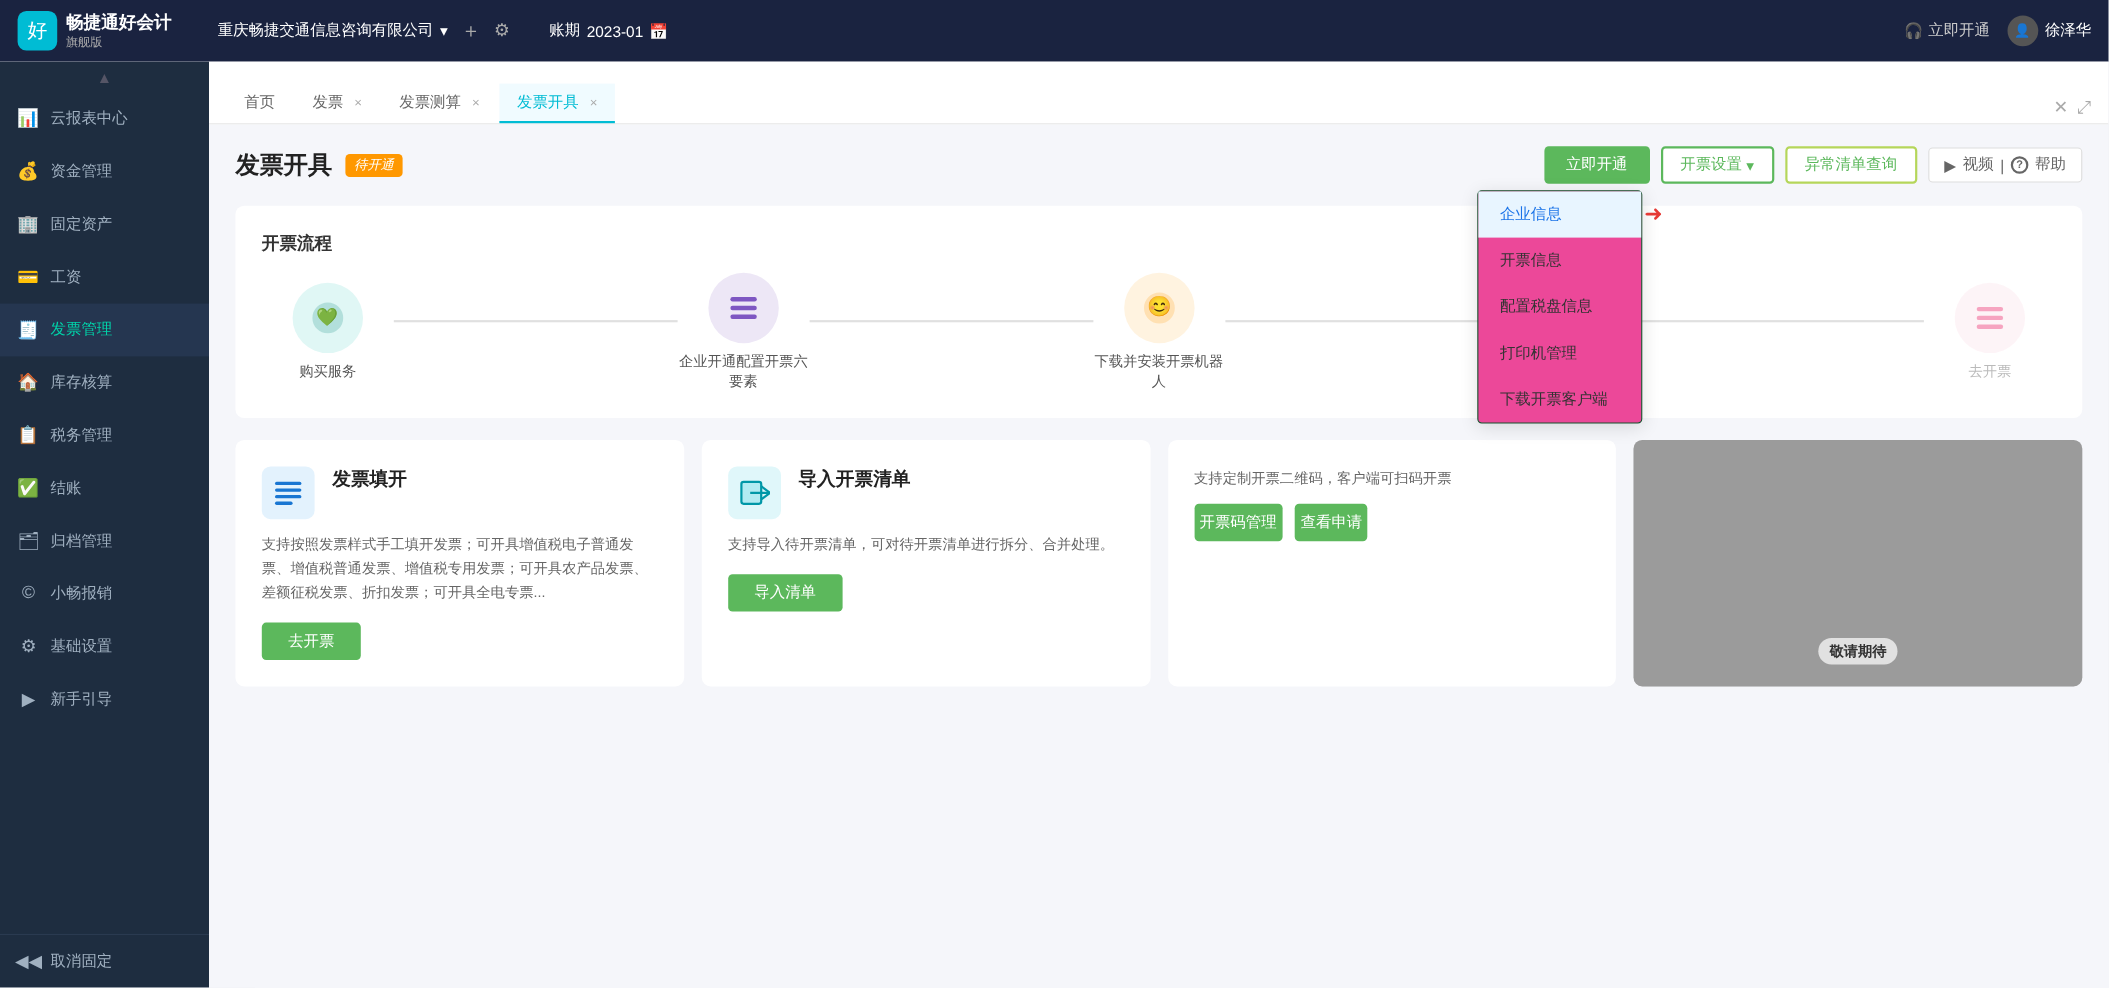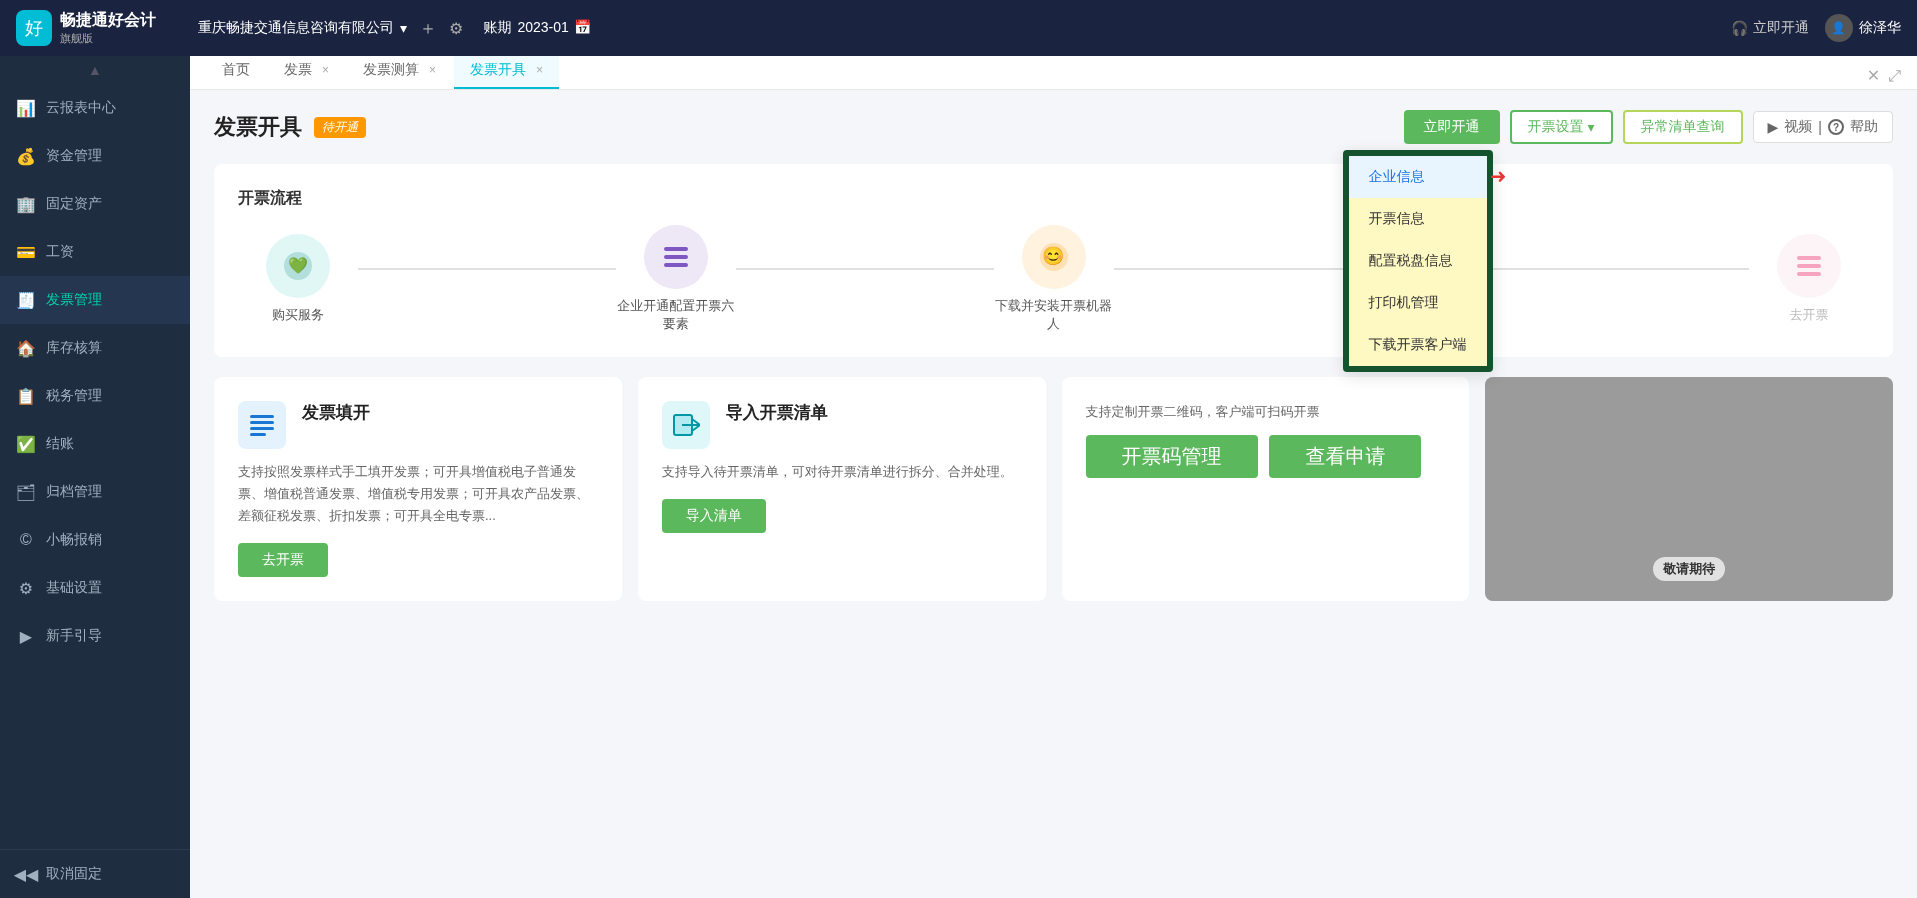--- a/index.html
+++ b/index.html
@@ -4,30 +4,30 @@
   <style>
     * { box-sizing: border-box; margin: 0; padding: 0; }
     body { font-family: "Microsoft YaHei", "PingFang SC", sans-serif; font-size: 14px; background: #f0f2f5; overflow: hidden; }
 
     
     .app-wrapper { display: flex; flex-direction: column; height: 898px; width: 1917px; }
     .top-bar { height: 56px; background: #1a2340; display: flex; align-items: center; padding: 0 16px; gap: 12px; flex-shrink: 0; }
     .main-area { display: flex; flex: 1; overflow: hidden; }
     .sidebar { width: 190px; background: #1e2d40; display: flex; flex-direction: column; flex-shrink: 0; overflow-y: auto; }
     .content-area { flex: 1; display: flex; flex-direction: column; overflow: hidden; background: #f5f6fa; }
-    .tab-bar { height: 34px; background: #fff; display: flex; align-items: flex-end; padding: 0 16px; border-bottom: 1px solid #e8e8e8; flex-shrink: 0; }
+    .tab-bar { height: 57px; background: #fff; display: flex; align-items: flex-end; padding: 0 16px; border-bottom: 1px solid #e8e8e8; flex-shrink: 0; }
     .page-content { flex: 1; overflow-y: auto; padding: 20px 24px; position: relative; }
 
     
     .logo-area { display: flex; align-items: center; gap: 8px; width: 170px; flex-shrink: 0; }
     .logo-icon { width: 36px; height: 36px; background: #00bcd4; border-radius: 8px; display: flex; align-items: center; justify-content: center; color: white; font-size: 18px; }
     .logo-text { color: white; font-size: 16px; font-weight: bold; }
     .logo-badge { color: #aaa; font-size: 11px; }
     .company-selector { display: flex; align-items: center; gap: 6px; color: white; cursor: pointer; }
-    .period-info { display: flex; align-items: flex-start; gap: 6px; color: white; margin-left: 8px; }
+    .period-info { display: flex; align-items: flex-end; gap: 6px; color: white; margin-left: 24px; }
     .top-bar-right { margin-left: auto; display: flex; align-items: center; gap: 16px; }
     .support-btn { color: #ccc; display: flex; align-items: center; gap: 4px; cursor: pointer; }
     .user-info { color: white; display: flex; align-items: center; gap: 6px; cursor: pointer; }
     .user-avatar { width: 28px; height: 28px; border-radius: 50%; background: #555; display: flex; align-items: center; justify-content: center; color: white; font-size: 12px; }
     .settings-icon { color: #aaa; cursor: pointer; font-size: 16px; }
     .add-icon { color: #aaa; cursor: pointer; font-size: 18px; }
 
     
     .sidebar-item { display: flex; align-items: center; gap: 10px; padding: 14px 16px; color: #a0b0c0; cursor: pointer; transition: all 0.2s; }
     .sidebar-item.active { background: #253650; color: #00d4aa; }
@@ -47,21 +47,21 @@
     .page-title-area { display: flex; align-items: center; gap: 12px; }
     .page-title { font-size: 22px; font-weight: bold; color: #222; }
     .status-badge { background: #ff9800; color: white; padding: 2px 8px; border-radius: 4px; font-size: 12px; font-style: italic; }
     .header-actions { display: flex; align-items: center; gap: 10px; position: relative; }
     .btn-primary { background: #5cb85c; color: white; border: none; padding: 8px 20px; border-radius: 4px; cursor: pointer; font-size: 14px; }
     .btn-outline { background: white; color: #5cb85c; border: 2px solid #5cb85c; padding: 6px 16px; border-radius: 4px; cursor: pointer; font-size: 14px; display: flex; align-items: center; gap: 4px; }
     .btn-outline-gray { background: white; color: #5cb85c; border: 2px solid #b5d65a; padding: 6px 16px; border-radius: 4px; cursor: pointer; font-size: 14px; }
     .btn-help { background: white; color: #666; border: 1px solid #ddd; padding: 6px 14px; border-radius: 4px; cursor: pointer; font-size: 14px; display: flex; align-items: center; gap: 6px; }
 
     
-    .dropdown-menu { position: absolute; top: 40px; right: 120px; background: #fef9c3; border: 6px solid #14532d; border-radius: 4px; box-shadow: 0 4px 16px rgba(0,0,0,0.12); z-index: 100; min-width: 150px; }
+    .dropdown-menu { position: absolute; top: 40px; right: 120px; background: #ec4899; border: 1px solid #14532d; border-radius: 4px; box-shadow: 0 4px 16px rgba(0,0,0,0.12); z-index: 100; min-width: 150px; }
     .dropdown-item { padding: 12px 20px; cursor: pointer; color: #333; font-size: 14px; }
     .dropdown-item.highlighted { background: #e8f5ff; color: #1a73e8; }
 
     
     .section-title { font-size: 16px; font-weight: bold; color: #333; margin-bottom: 16px; }
     .flow-section { background: white; border-radius: 8px; padding: 24px; margin-bottom: 20px; }
     .flow-items { display: flex; align-items: center; gap: 0; }
     .flow-item { display: flex; flex-direction: column; align-items: center; gap: 8px; min-width: 120px; }
     .flow-icon { width: 64px; height: 64px; border-radius: 50%; display: flex; align-items: center; justify-content: center; font-size: 28px; position: relative; }
     .flow-icon.teal { background: #e0f7f5; color: #26a69a; }
@@ -77,21 +77,21 @@
     .method-card { background: white; border-radius: 8px; padding: 24px; display: flex; flex-direction: column; gap: 12px; }
     .method-card.gray-overlay { position: relative; overflow: hidden; }
     .method-icon-area { display: flex; align-items: flex-start; gap: 16px; }
     .method-icon { width: 48px; height: 48px; flex-shrink: 0; border-radius: 8px; display: flex; align-items: center; justify-content: center; font-size: 24px; }
     .method-icon.blue { background: #e3f2fd; color: #1976d2; }
     .method-icon.cyan { background: #e0f7fa; color: #0097a7; }
     .method-icon.teal2 { background: #e8f5e9; color: #388e3c; }
     .method-title { font-size: 17px; font-weight: bold; color: #222; }
     .method-desc { font-size: 13px; color: #666; line-height: 1.7; }
     .method-btn { background: #5cb85c; color: white; border: none; padding: 8px 24px; border-radius: 4px; cursor: pointer; font-size: 14px; align-self: flex-start; margin-top: 4px; }
-    .method-btn-outline { background: #5cb85c; color: white; border: none; padding: 8px 36px; border-radius: 4px; cursor: pointer; font-size: 20px; margin-right: 8px; }
+    .method-btn-outline { background: #5cb85c; color: white; border: none; padding: 8px 5px; border-radius: 4px; cursor: pointer; font-size: 14px; margin-right: 8px; }
     .overlay-text { position: absolute; bottom: 0; left: 0; right: 0; top: 0; background: rgba(150,150,150,0.35); display: flex; flex-direction: column; align-items: center; justify-content: flex-end; padding: 20px; }
     .overlay-badge { background: rgba(255,255,255,0.7); color: #333; padding: 3px 10px; border-radius: 12px; font-size: 13px; font-weight: bold; margin-top: 4px; }
 
     
     .sidebar-top-arrow { text-align: center; padding: 6px; color: #556; cursor: pointer; }
 
     
     .help-icon { width: 16px; height: 16px; border-radius: 50%; border: 2px solid #666; display: inline-flex; align-items: center; justify-content: center; font-size: 10px; font-weight: bold; }
   </style>
 </head>

